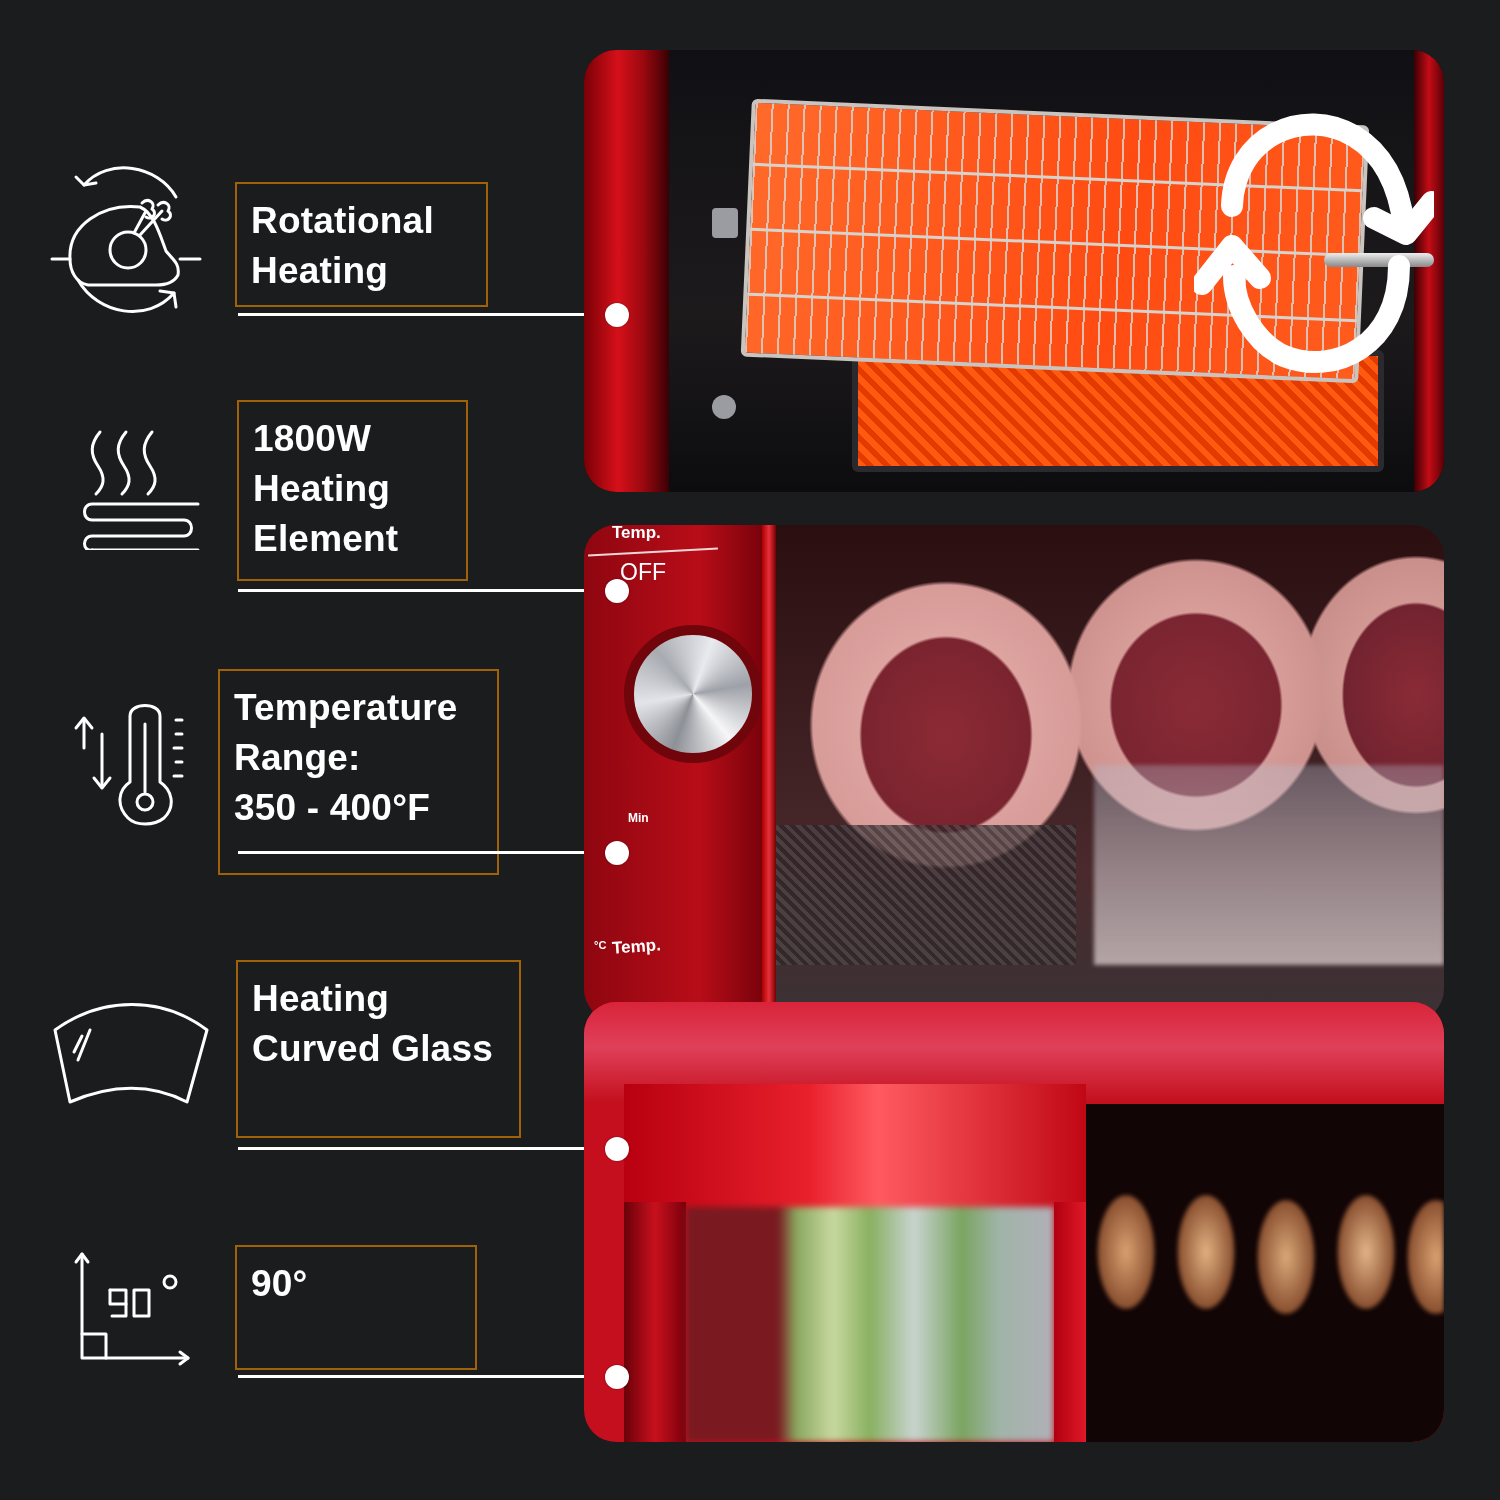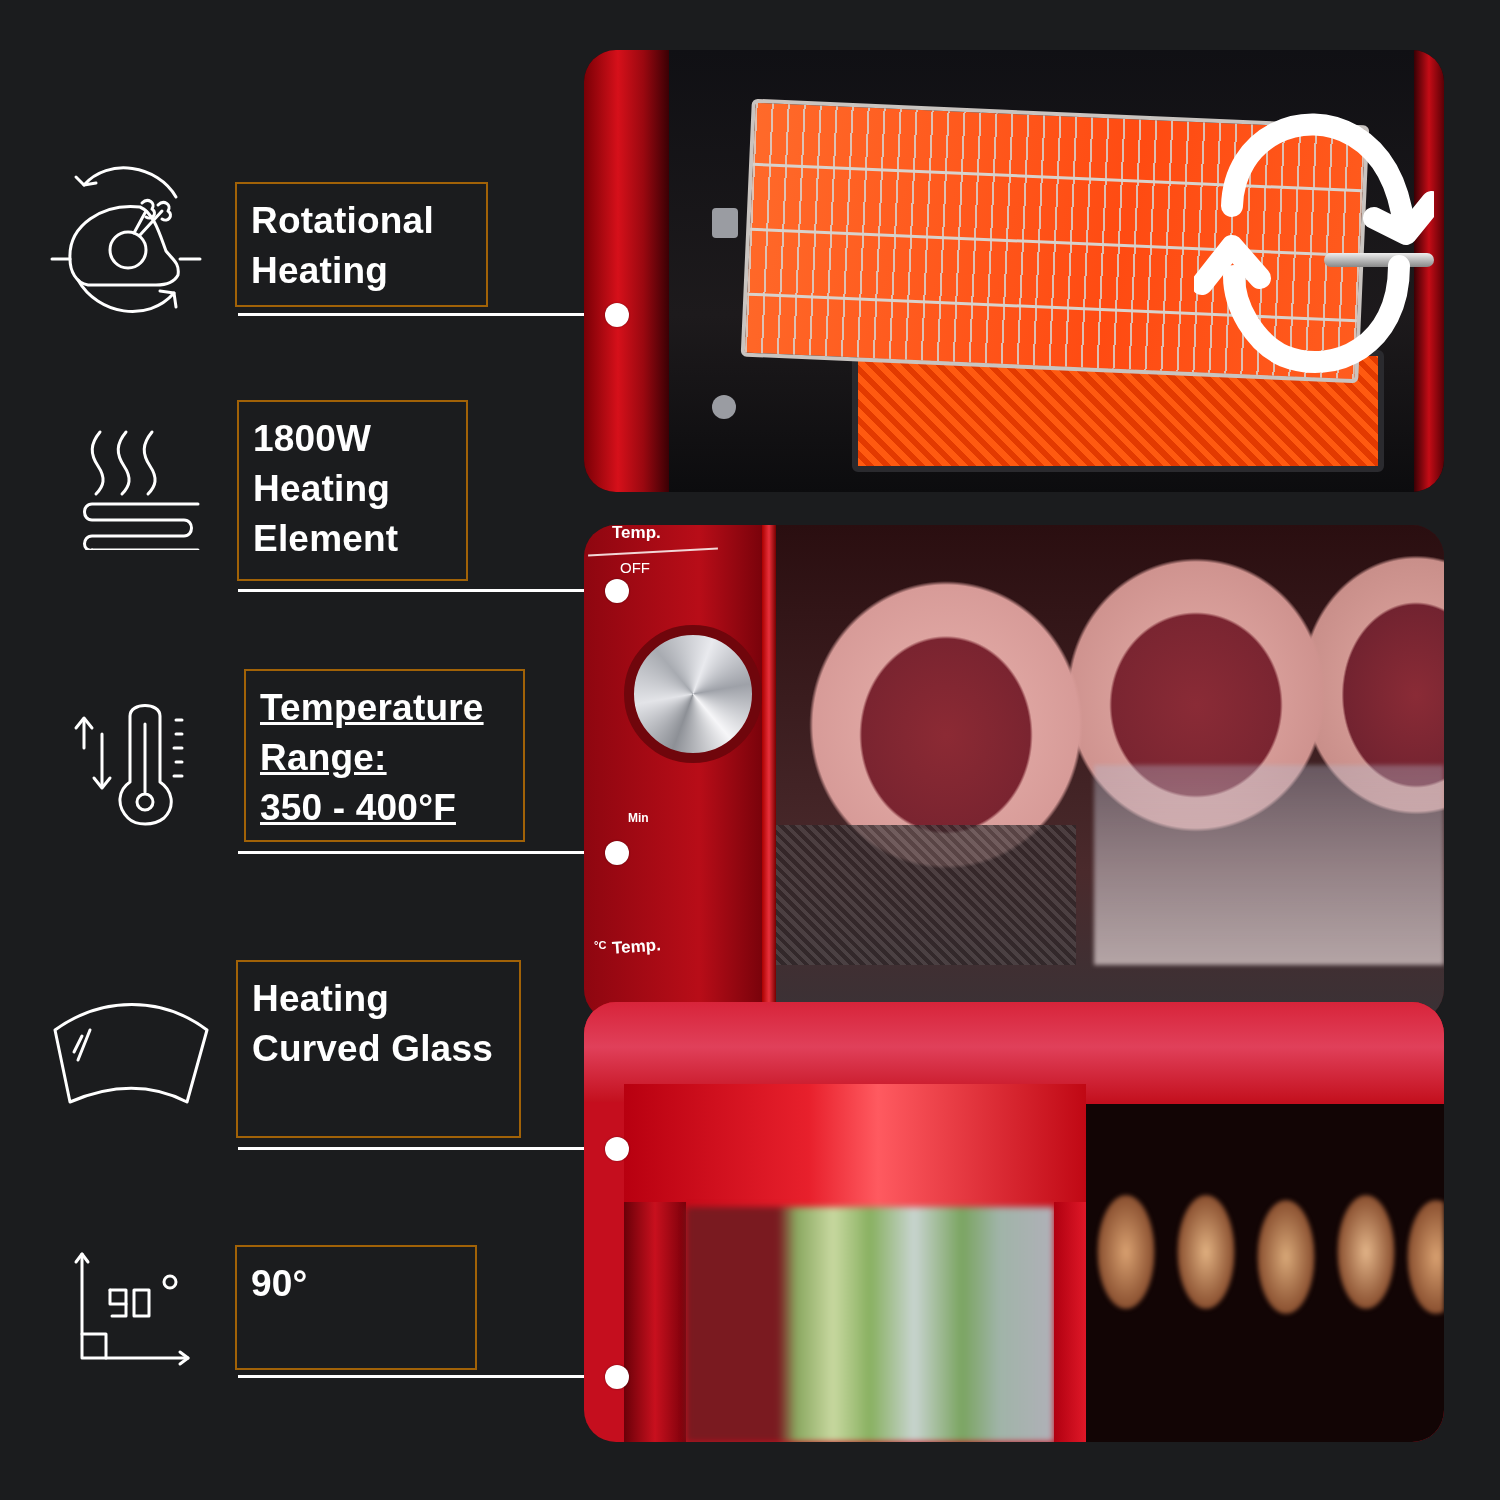--- a/index.html
+++ b/index.html
@@ -22,21 +22,21 @@
   #panel1 .basket .bar { position:absolute; left:0; right:0; height:3px; background:#d8d2cc; }
   #panel1 .spit { position:absolute; left:740px; top:203px; width:110px; height:14px; background:linear-gradient(180deg,#eee,#888); border-radius:7px; }
   #panel1 .knob { position:absolute; left:128px; top:158px; width:26px; height:30px; background:#9a9ca2; border-radius:4px; }
   #panel1 .knob2 { position:absolute; left:128px; top:345px; width:24px; height:24px; background:#9a9ca2; border-radius:50%; }
   #panel1 .rotate-icon { position:absolute; left:610px; top:56px; }
   
   #panel2 { top:525px; height:496px; background:#3a1215; }
   #panel2 .control { position:absolute; left:0; top:0; width:192px; height:100%; background:linear-gradient(90deg,#8e0610,#b80d18 60%,#6c0008); }
   #panel2 .control .edge { position:absolute; right:0; top:0; width:14px; height:100%; background:linear-gradient(90deg,#a00,#e8303a,#700); }
   #panel2 .txt { position:absolute; color:#fff; font-weight:700; font-size:17px; }
-  #panel2 .txt-off { font-weight:400; font-size:15px; }
+  #panel2 .txt-off { font-weight:400; font-size:23px; }
   #panel2 .txt-min { font-size:12px; }
   #panel2 .rule { position:absolute; height:2px; background:#f1d6d6; }
   #panel2 .dial { position:absolute; left:40px; top:100px; width:138px; height:138px; border-radius:50%; background:conic-gradient(from 20deg,#e9eaee,#9ea1a8,#f6f6f8,#8d9096,#e3e4e8,#a8abb1,#e9eaee); border:10px solid #70060c; box-sizing:border-box; }
   #panel2 .meat { position:absolute; left:192px; top:0; right:0; bottom:0; background:
       radial-gradient(ellipse 140px 160px at 170px 210px,#8c2a34 0,#7a2430 60%,transparent 62%),
       radial-gradient(ellipse 190px 200px at 170px 200px,#e8b2ad 0,#d79b98 70%,transparent 72%),
       radial-gradient(ellipse 140px 150px at 420px 180px,#8a2b36 0,#7a2531 60%,transparent 62%),
       radial-gradient(ellipse 180px 190px at 420px 170px,#e5aea9 0,#cf938f 70%,transparent 72%),
       radial-gradient(ellipse 120px 150px at 640px 170px,#8a2b36 0,#722330 60%,transparent 62%),
       radial-gradient(ellipse 160px 180px at 640px 160px,#e2a9a3 0,#c98f8a 70%,transparent 72%),
@@ -110,21 +110,21 @@
     <path d="M58 84 L58 18 C58 4 88 4 88 18 L88 84 C100 92 104 108 92 120 C82 128 64 128 56 120 C44 108 46 92 58 84 Z"></path>
     <path d="M73 26 L73 94"></path>
       <circle cx="73" cy="104" r="8"></circle>
     <path d="M104 22 L110 22"></path>
       <path d="M104 36 L110 36"></path>
       <path d="M102 50 L110 50"></path>
       <path d="M104 64 L110 64"></path>
       <path d="M102 78 L110 78"></path>
   </svg>
 </div>
-<div class="label-box" style="left:244px;top:669px;width:281px;height:173px;text-decoration:underline;">
+<div class="label-box" style="left:218px;top:669px;width:281px;height:206px;">
   <span class="line">Temperature</span>
   <span class="line">Range:</span>
   <span class="line">350 - 400°F</span>
 </div>
 <div class="connector" style="left:238px;top:851px;width:380px;"></div>
 <div class="dot" style="left:605px;top:841px;"></div>
 
 <div class="icon" style="left:52px;top:1000px;">
   <svg width="160" height="106" viewBox="0 0 160 106" fill="none" stroke="#fff" stroke-width="3" stroke-linecap="round" stroke-linejoin="round">
     <path d="M3 30 C50 -4 110 -4 155 30 L135 102 C100 84 60 84 18 102 Z"></path>

